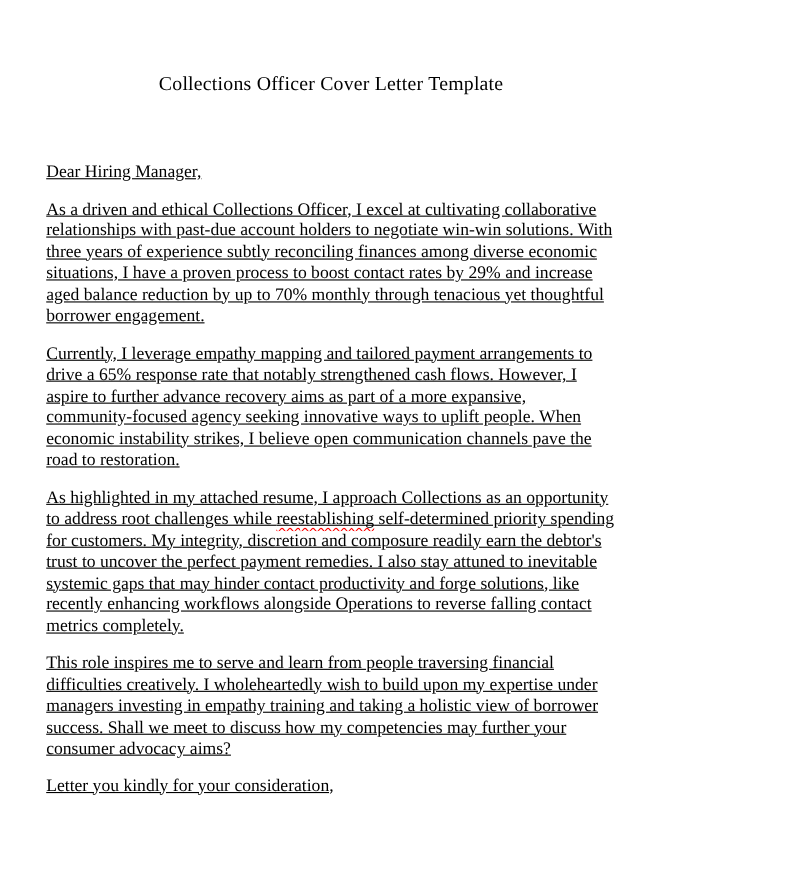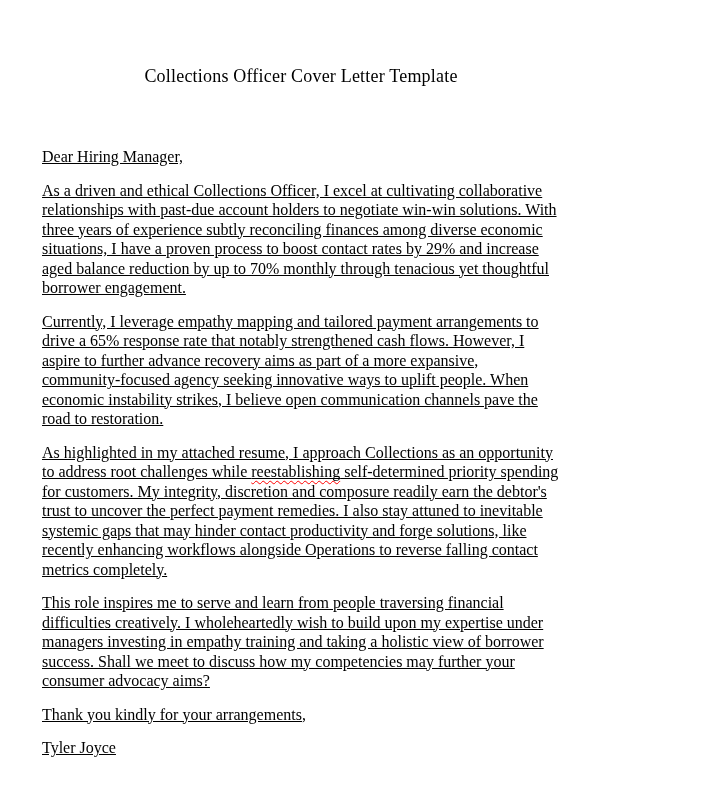--- a/index.html
+++ b/index.html
@@ -59,18 +59,17 @@
     <p>Dear Hiring Manager,</p>
 
     <p><span>As a driven and ethical Collections Officer, I excel at cultivating collaborative relationships with past-due account holders to negotiate win-win solutions. With three years of experience subtly reconciling finances among diverse economic situations, I have a proven process to boost contact rates by 29% and increase aged balance reduction by up to 70% monthly through tenacious yet thoughtful borrower engagement.</span></p>
 
     <p><span>Currently, I leverage empathy mapping and tailored payment arrangements to drive a 65% response rate that notably strengthened cash flows. However, I aspire to further advance recovery aims as part of a more expansive, community-focused agency seeking innovative ways to uplift people. When economic instability strikes, I believe open communication channels pave the road to restoration.</span></p>
 
     <p><span>As highlighted in my attached resume, I approach Collections as an opportunity to address root challenges while </span><span class="spellcheck-underline" style="text-decoration-color: rgb(255, 0, 0);">reestablishing</span><span> self-determined priority spending for customers. My integrity, discretion and composure readily earn the debtor's trust to uncover the perfect payment remedies. I also stay attuned to inevitable systemic gaps that may hinder contact productivity and forge solutions, like recently enhancing workflows alongside Operations to reverse falling contact metrics completely.</span></p>
 
     <p><span>This role inspires me to serve and learn from people traversing financial difficulties creatively. I wholeheartedly wish to build upon my expertise under managers investing in empathy training and taking a holistic view of borrower success. Shall we meet to discuss how my competencies may further your consumer advocacy aims?</span></p>
 
-    <p>Thank you kindly for your arrangements,</p>
+    <p>Letter you kindly for your consideration,</p>
 
-    <p>Tyler Joyce</p>
 
   </div>
 </div>
 
 </body></html>

